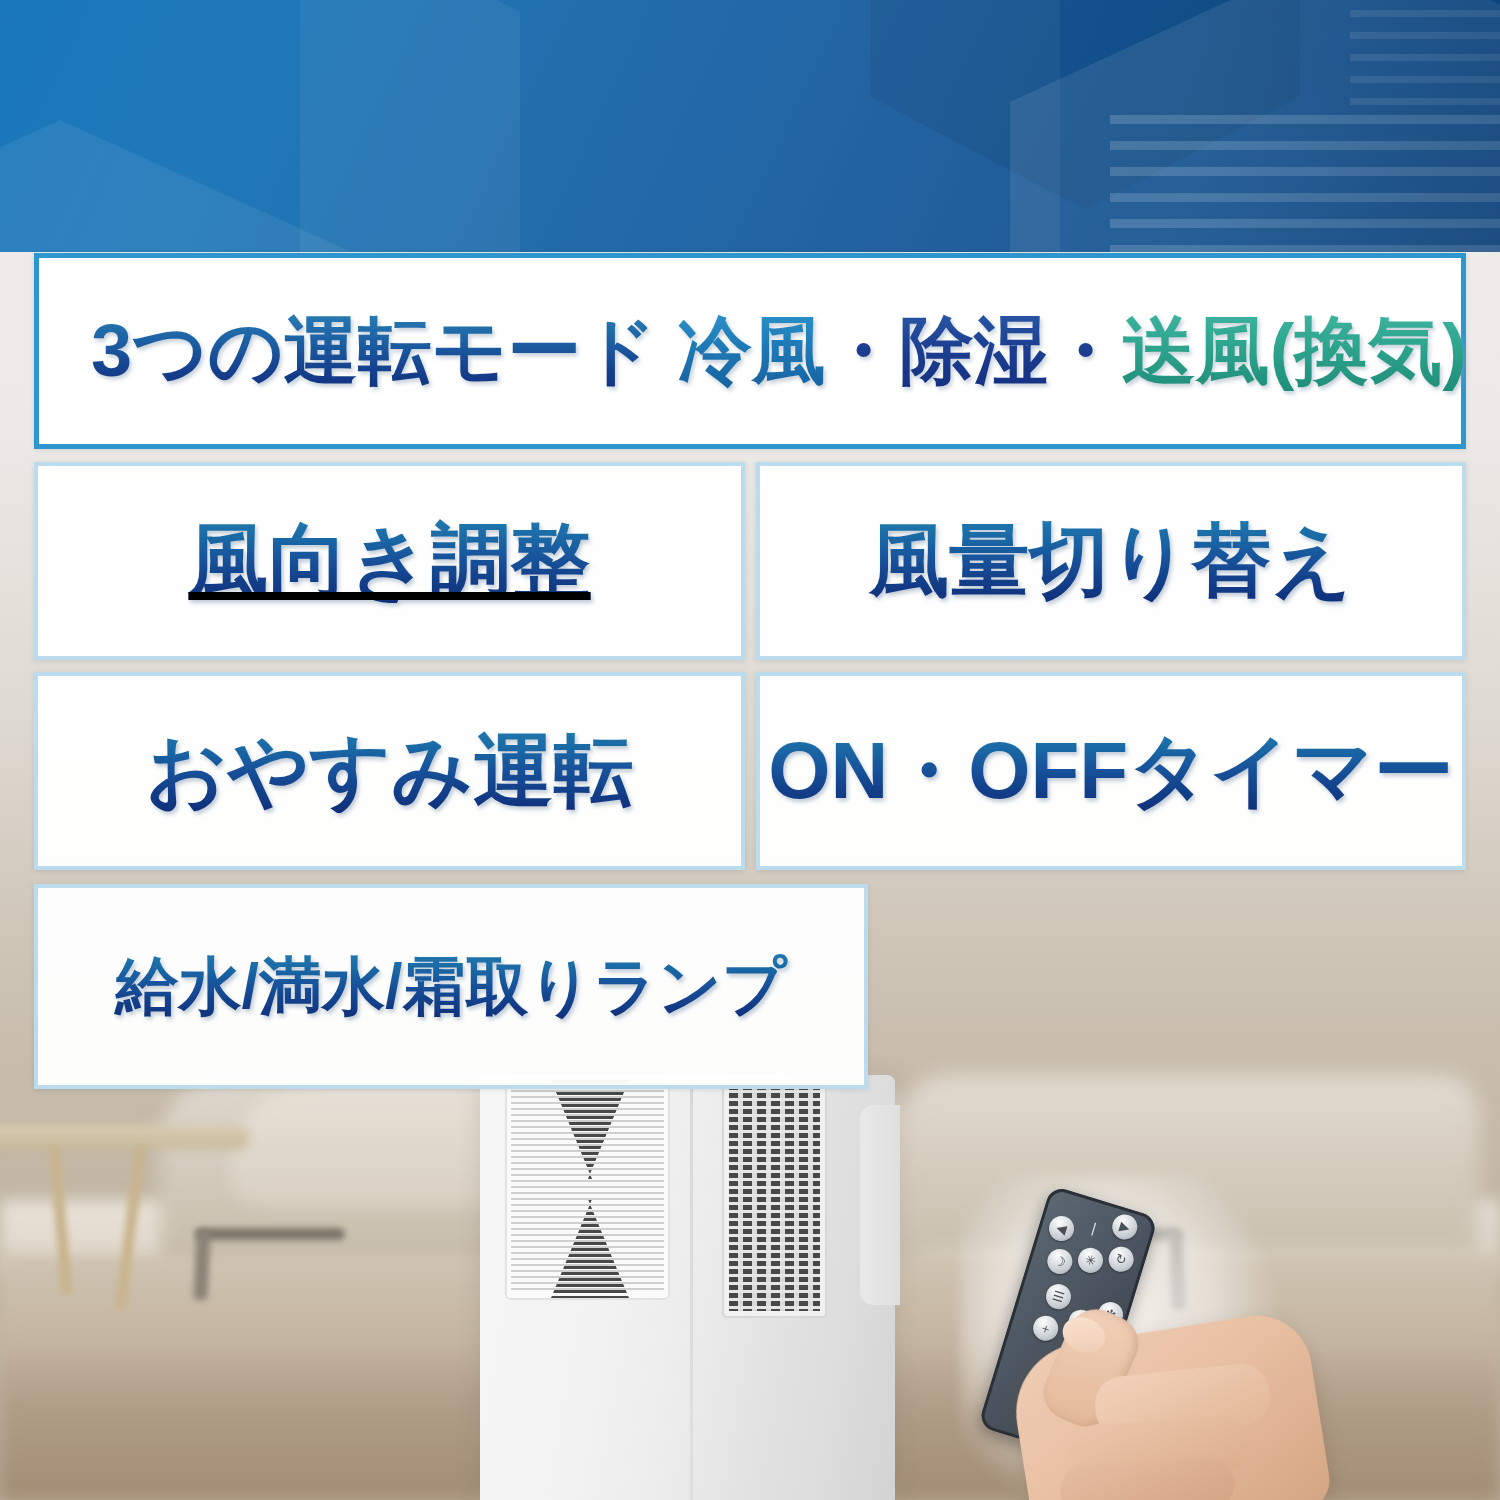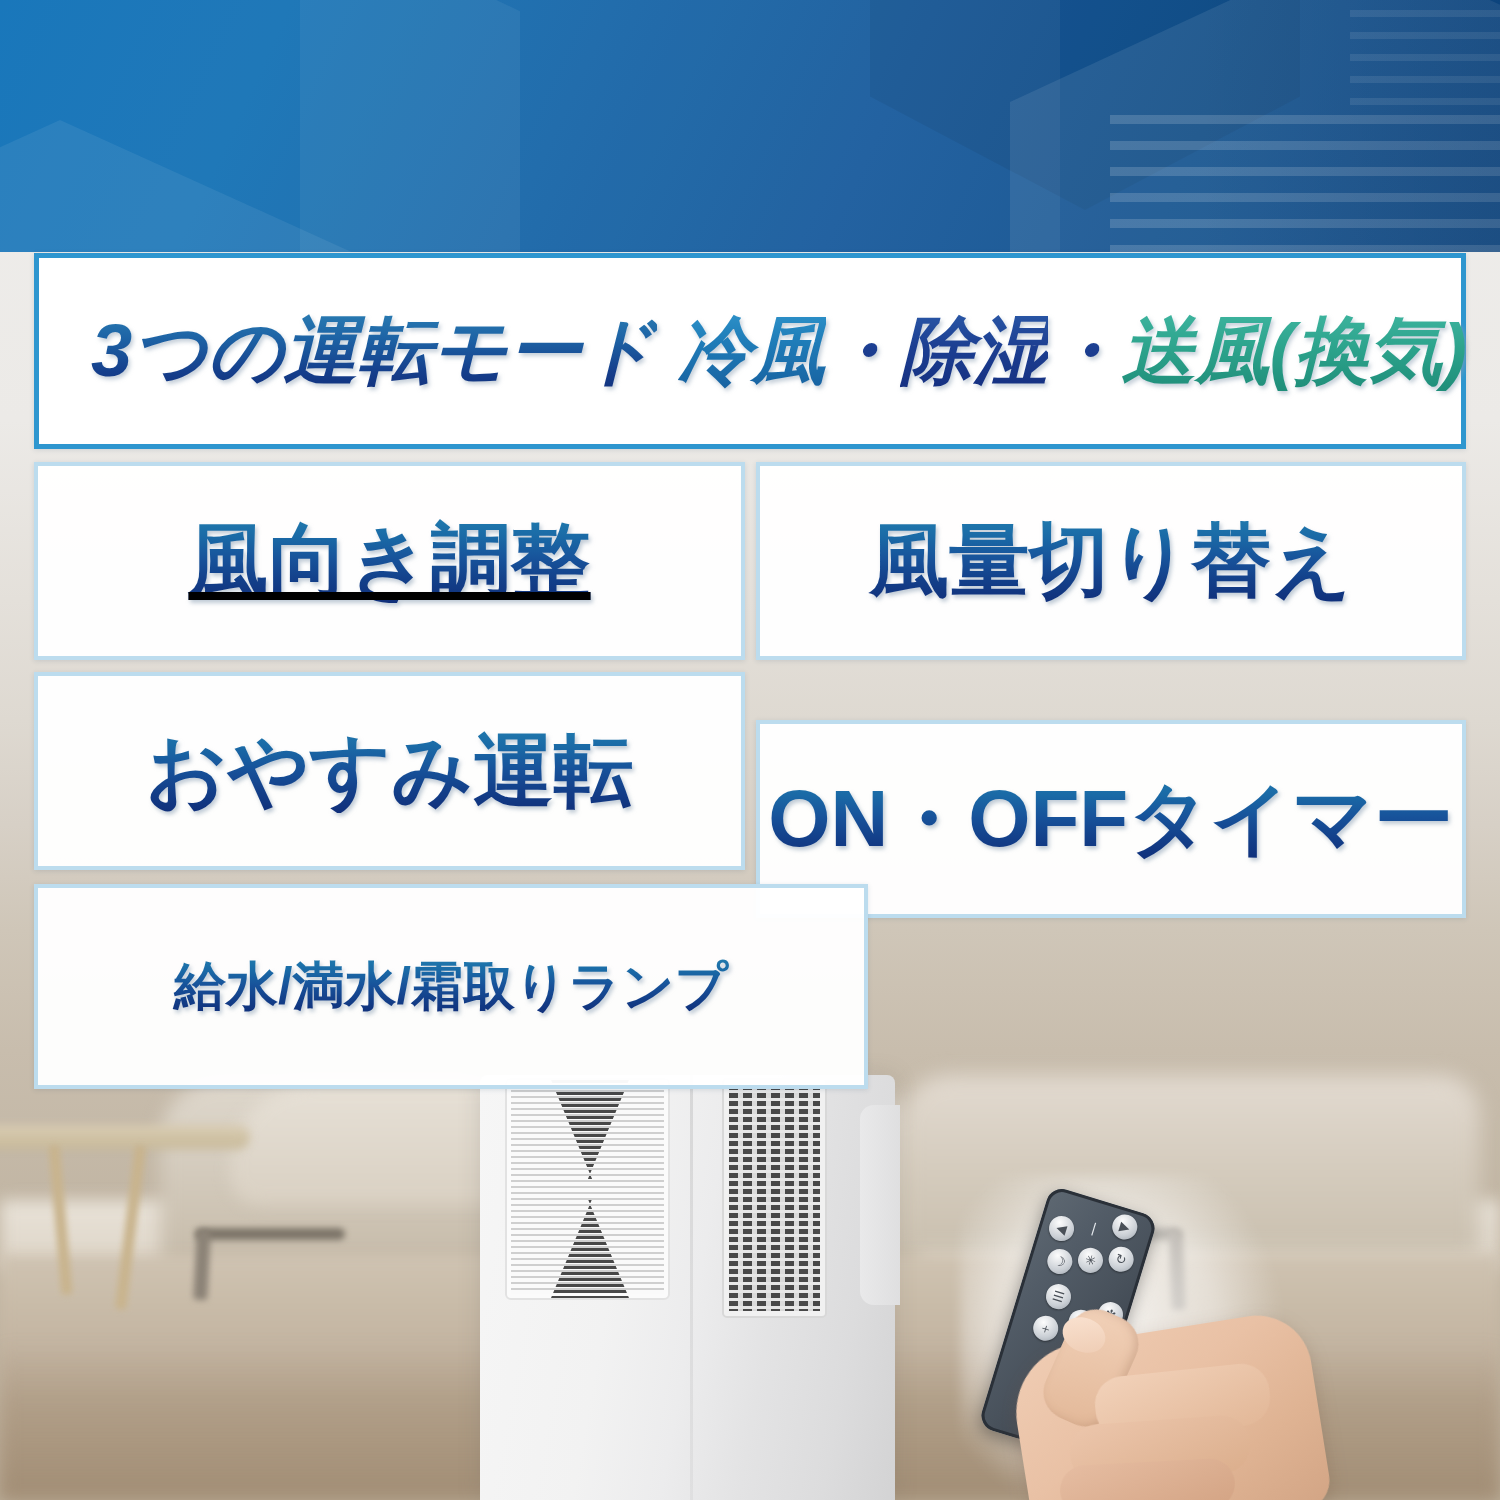--- a/index.html
+++ b/index.html
@@ -247,21 +247,20 @@
   #box-modes{
     left:34px; top:253px; width:1432px; height:196px;
     border:5px solid #2e96cf;
     background:#ffffff;
     justify-content:flex-start;
   }
   #box-modes .txt{
     text-align:left; padding-left:52px; font-size:74px;
     background:none; -webkit-text-fill-color:initial; color:inherit;
     filter:drop-shadow(2px 3px 2px rgba(140,160,180,.5));
-    font-style:italic;
   }
   .seg-a{
     background-image:linear-gradient(180deg,#2b7fb4 0%,#1d63a5 35%,#153f8c 75%,#11307c 100%);
     -webkit-background-clip:text; background-clip:text;
     color:transparent; -webkit-text-fill-color:transparent;
   }
   .seg-b{
     background-image:linear-gradient(180deg,#2e93ca 0%,#1f7cb8 40%,#17609f 100%);
     -webkit-background-clip:text; background-clip:text;
     color:transparent; -webkit-text-fill-color:transparent;
@@ -276,26 +275,26 @@
     -webkit-background-clip:text; background-clip:text;
     color:transparent; -webkit-text-fill-color:transparent;
   }
 
   
   .box.lite{ border:4px solid #bcdcee; }
 
   #box-direction{ left:34px; top:462px; width:711px; height:198px;text-decoration:underline; }
   #box-speed{     left:756px; top:462px; width:710px; height:198px; }
   #box-sleep{     left:34px; top:672px; width:711px; height:198px; }
-  #box-timer{     left:756px; top:672px; width:710px; height:198px;margin-top:48px; }
+  #box-timer{     left:756px; top:672px; width:710px; height:198px; }
   #box-lamps{     left:34px; top:884px; width:834px; height:205px; }
   #box-tempset{   left:880px; top:884px; width:586px; height:205px; }
 
   #box-direction .txt,#box-speed .txt,#box-sleep .txt,#box-timer .txt{ font-size:80px; }
-  #box-lamps .txt{ font-size:52px; }
+  #box-lamps .txt{ font-size:63px; }
   #box-tempset .txt{ font-size:74px; }
 </style>
 </head>
 <body>
 
 <div id="stage">
 
   <div class="photo-bg">
     <div class="bg-band-a"></div>
     <div class="bg-sofa"></div>

